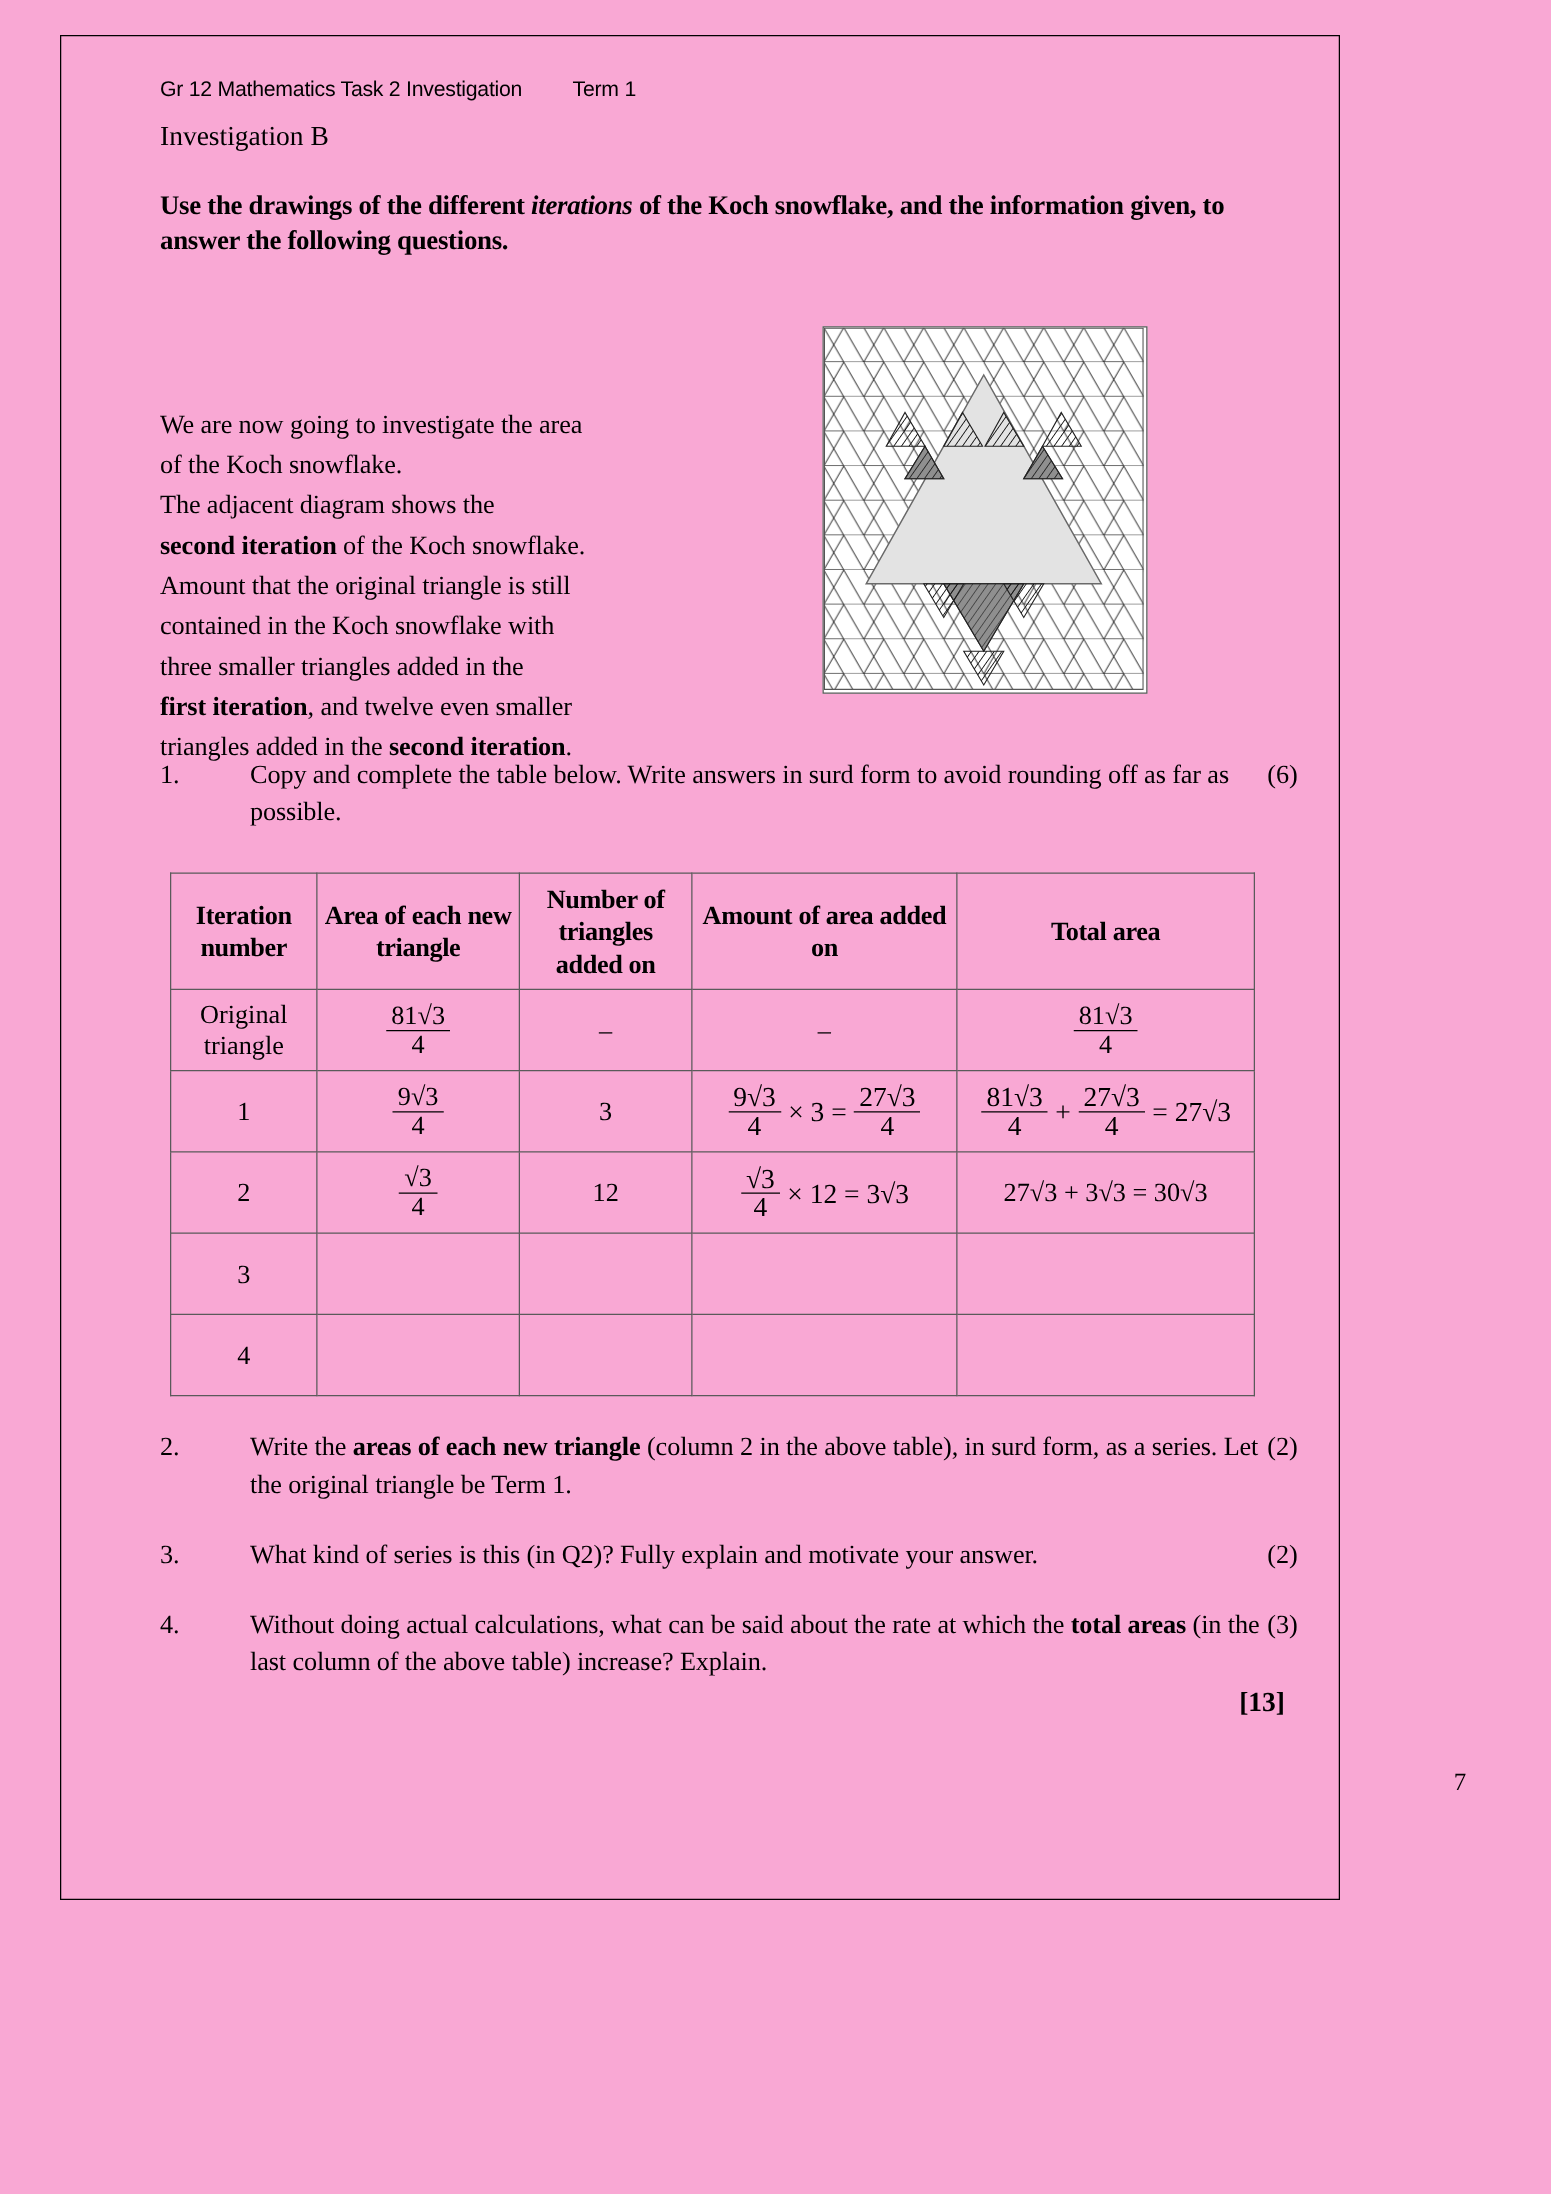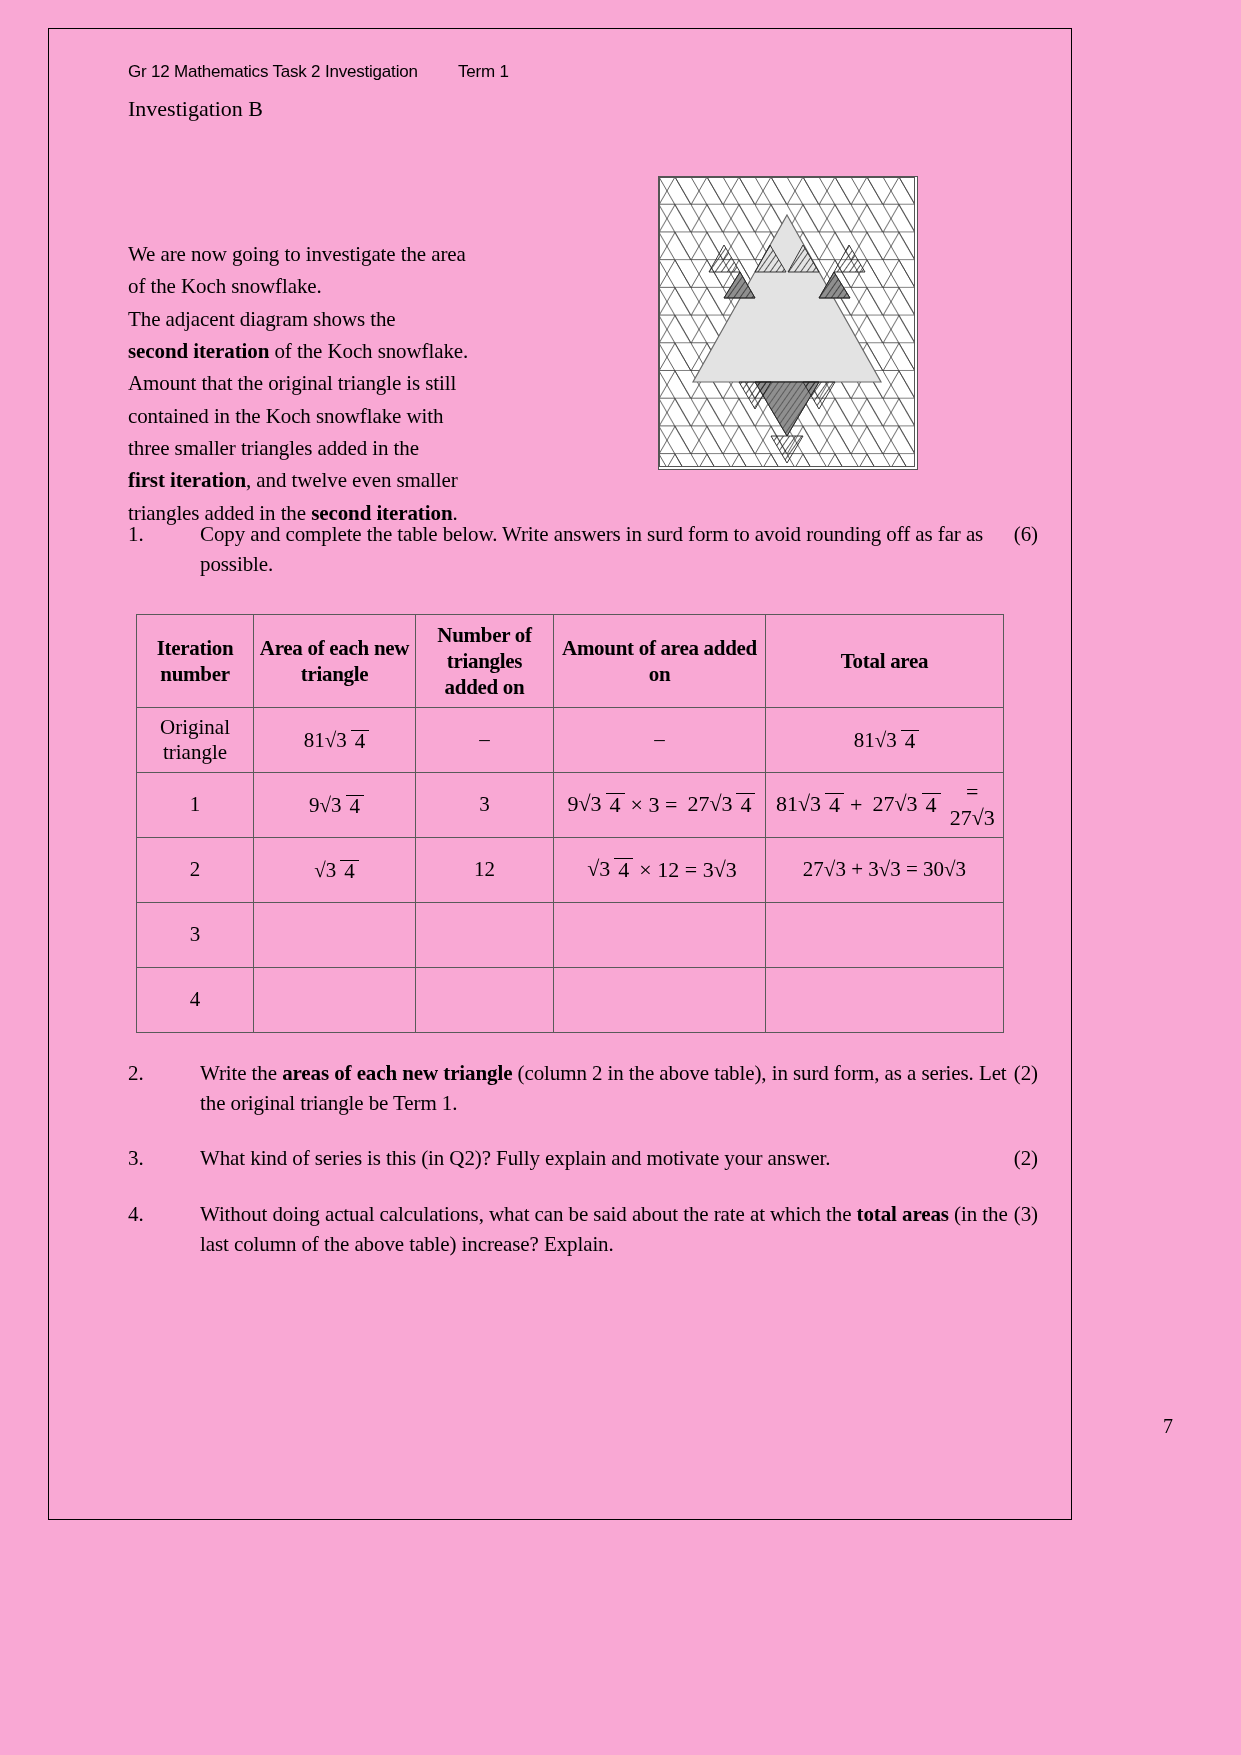--- a/index.html
+++ b/index.html
@@ -138,21 +138,21 @@
   
   .mrow {
     display: inline-flex;
     align-items: center;
     justify-content: center;
     gap: 5px;
     font-size: 22px;
   }
   .frac {
     display: inline-flex;
-    flex-direction: row;
+    flex-direction: column;
     align-items: center;
     vertical-align: middle;
     line-height: 1.04;
     margin: 0 1px;
   }
   .frac .num { padding: 0 4px; }
   .frac .den {
     padding: 0 4px;
     border-top: 1.3px solid #000;
     width: 100%;
@@ -192,20 +192,23 @@
 
   <div class="content">
 
     <div class="runhead">
       <span class="rh-left">Gr 12 Mathematics Task 2 Investigation</span>
       <span class="rh-right">Term 1</span>
     </div>
 
     <div class="inv-title">Investigation B</div>
 
+    <div class="lead">
+      <span>Use the drawings of the different </span><i>iterations</i><span> of the Koch snowflake, and the information given, to answer the following questions.</span>
+    </div>
 
     <div class="midblock">
 
       <div class="para">
         <span>We are now going to investigate the area</span><br>
         <span>of the Koch snowflake.</span><br>
         <span>The adjacent diagram shows the</span><br>
         <b>second iteration</b><span> of the Koch snowflake.</span><br>
         <span>Amount that the original triangle is still</span><br>
         <span>contained in the Koch snowflake with</span><br>
@@ -390,16 +393,17 @@
     </div>
 
     <div class="q">
       <div class="qnum">4.</div>
       <div class="qbody">
         <span class="marks">(3)</span>
         <span>Without doing actual calculations, what can be said about the rate at which the </span><b>total areas</b><span> (in the last column of the above table) increase?  Explain.</span>
       </div>
     </div>
 
+    <div class="total-marks">[13]</div>
   </div>
 
   <div class="pagenum">7</div>
 </div>
 
 </body></html>

